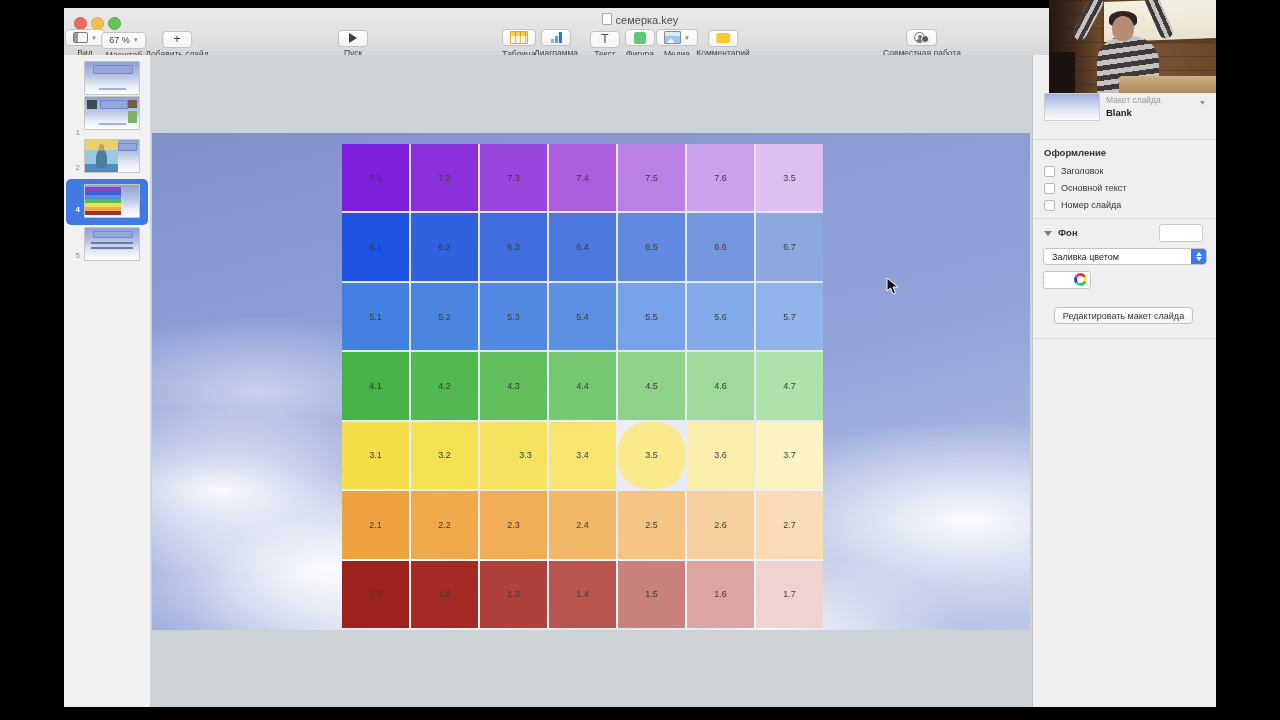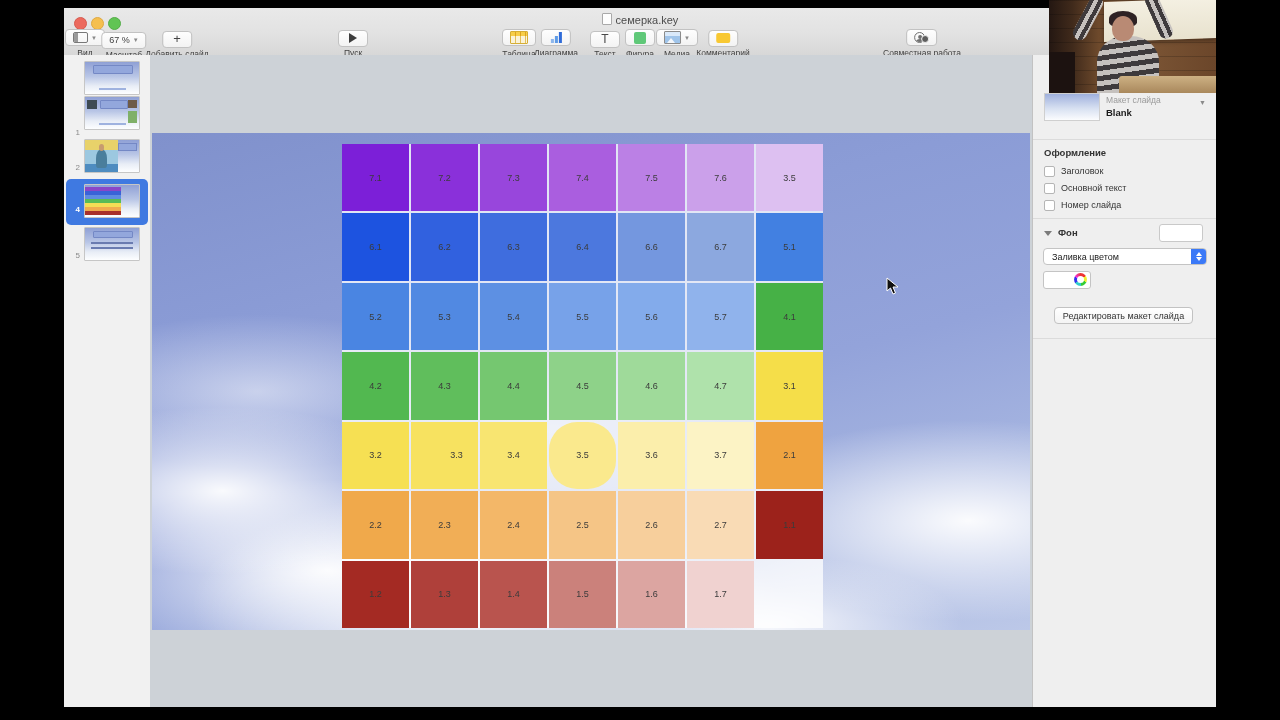--- a/index.html
+++ b/index.html
@@ -270,20 +270,21 @@
           <div class="gcell" style="background: rgb(138, 48, 218);">7.2</div>
           <div class="gcell" style="background: rgb(152, 70, 220);">7.3</div>
           <div class="gcell" style="background: rgb(170, 94, 223);">7.4</div>
           <div class="gcell" style="background: rgb(187, 128, 229);">7.5</div>
           <div class="gcell" style="background: rgb(203, 160, 234);">7.6</div>
           <div class="gcell" style="background: rgb(221, 192, 241);">3.5</div>
           <div class="gcell" style="background: rgb(29, 83, 224);">6.1</div>
           <div class="gcell" style="background: rgb(49, 97, 223);">6.2</div>
           <div class="gcell" style="background: rgb(63, 109, 222);">6.3</div>
           <div class="gcell" style="background: rgb(76, 120, 222);">6.4</div>
+          <div class="gcell" style="background: rgb(97, 137, 223);">6.5</div>
           <div class="gcell" style="background: rgb(116, 151, 223);">6.6</div>
           <div class="gcell" style="background: rgb(140, 168, 223);">6.7</div>
           <div class="gcell" style="background: rgb(66, 128, 225);">5.1</div>
           <div class="gcell" style="background: rgb(74, 133, 226);">5.2</div>
           <div class="gcell" style="background: rgb(81, 137, 226);">5.3</div>
           <div class="gcell" style="background: rgb(93, 144, 227);">5.4</div>
           <div class="gcell" style="background: rgb(119, 162, 233);">5.5</div>
           <div class="gcell" style="background: rgb(131, 171, 235);">5.6</div>
           <div class="gcell" style="background: rgb(144, 179, 236);">5.7</div>
           <div class="gcell" style="background: rgb(70, 177, 70);">4.1</div>

